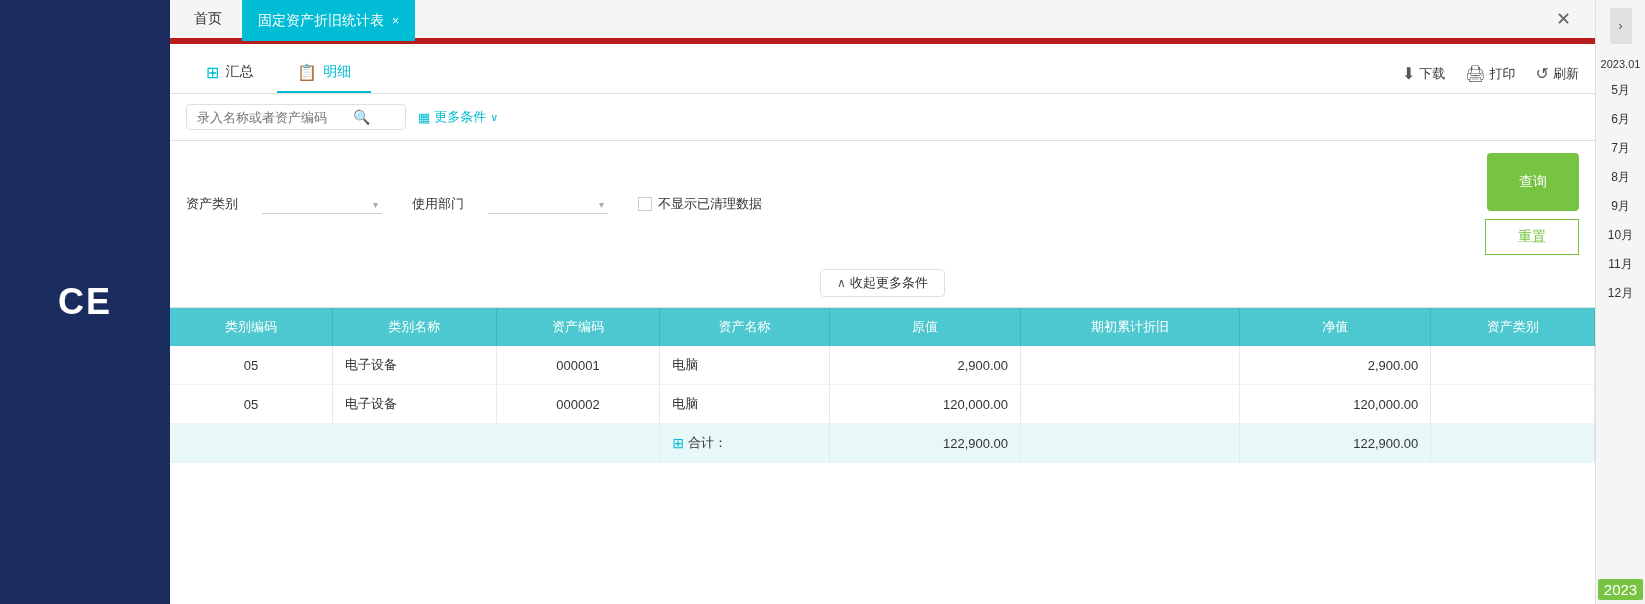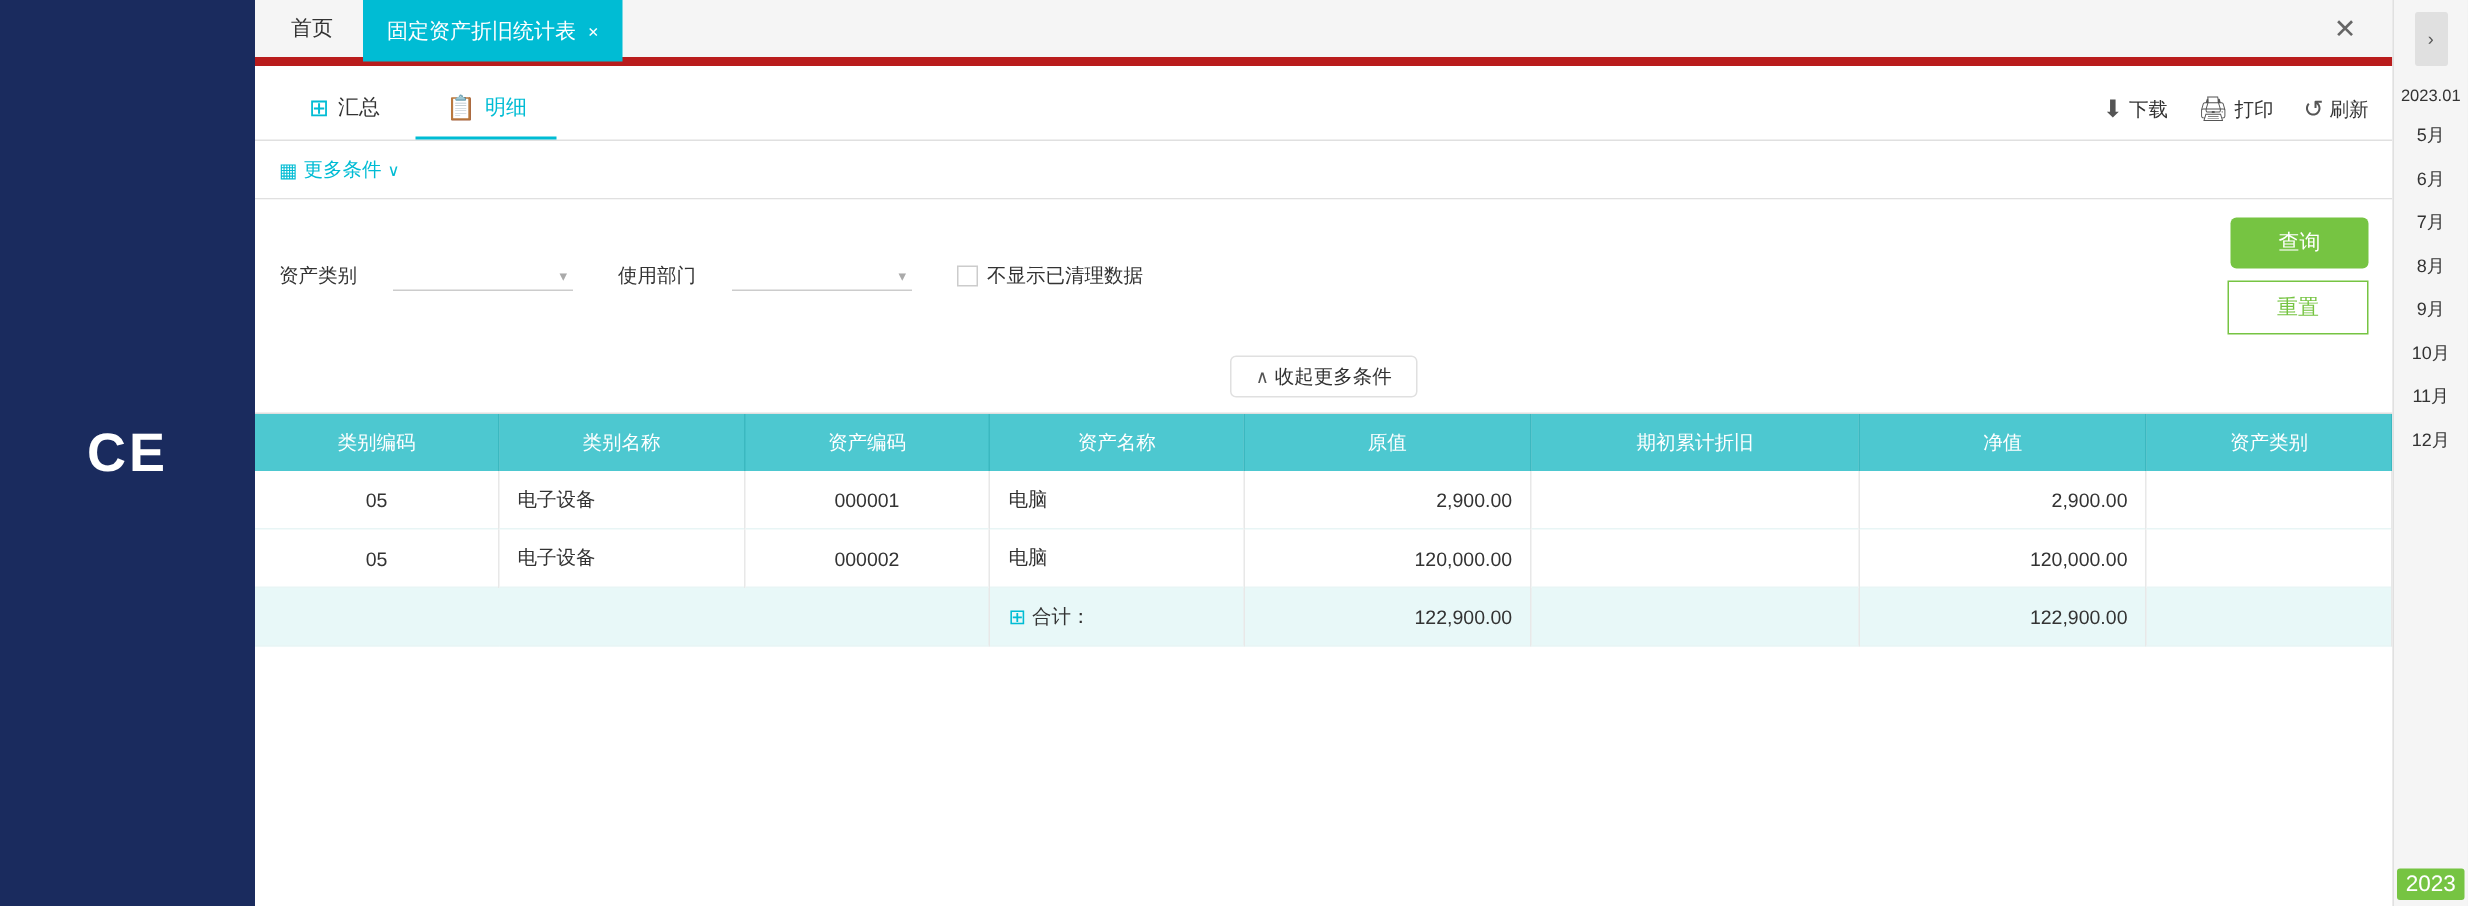--- a/index.html
+++ b/index.html
@@ -225,21 +225,21 @@
       height: 14px;
       border: 1px solid #ccc;
       background: white;
     }
     .checkbox-label { font-size: 13px; color: #333; }
     .btn-query {
       background: #76c442;
       color: white;
       border: none;
       border-radius: 4px;
-      padding: 8px 32px;
+      padding: 20px 32px;
       font-size: 14px;
       cursor: pointer;
       margin-left: auto;
     }
     .btn-reset {
       background: white;
       color: #76c442;
       border: 1px solid #76c442;
       border-radius: 0;
       padding: 8px 32px;
@@ -400,20 +400,24 @@
         <span>打印</span>
       </div>
       <div class="toolbar-action">
         <span class="toolbar-action-icon">↺</span>
         <span>刷新</span>
       </div>
     </div>
   </div>
 
   <div class="filter-area">
+    <div class="search-input-wrap">
+      <input class="search-input" type="text" placeholder="录入名称或者资产编码" style="">
+      <span class="search-icon">🔍</span>
+    </div>
     <div class="more-conditions">
       <span class="filter-icon">▦</span>
       <span>更多条件</span>
       <span class="chevron-icon">∨</span>
     </div>
   </div>
 
   <div class="advanced-filter">
     <div class="filter-row">
       <div class="filter-field">

